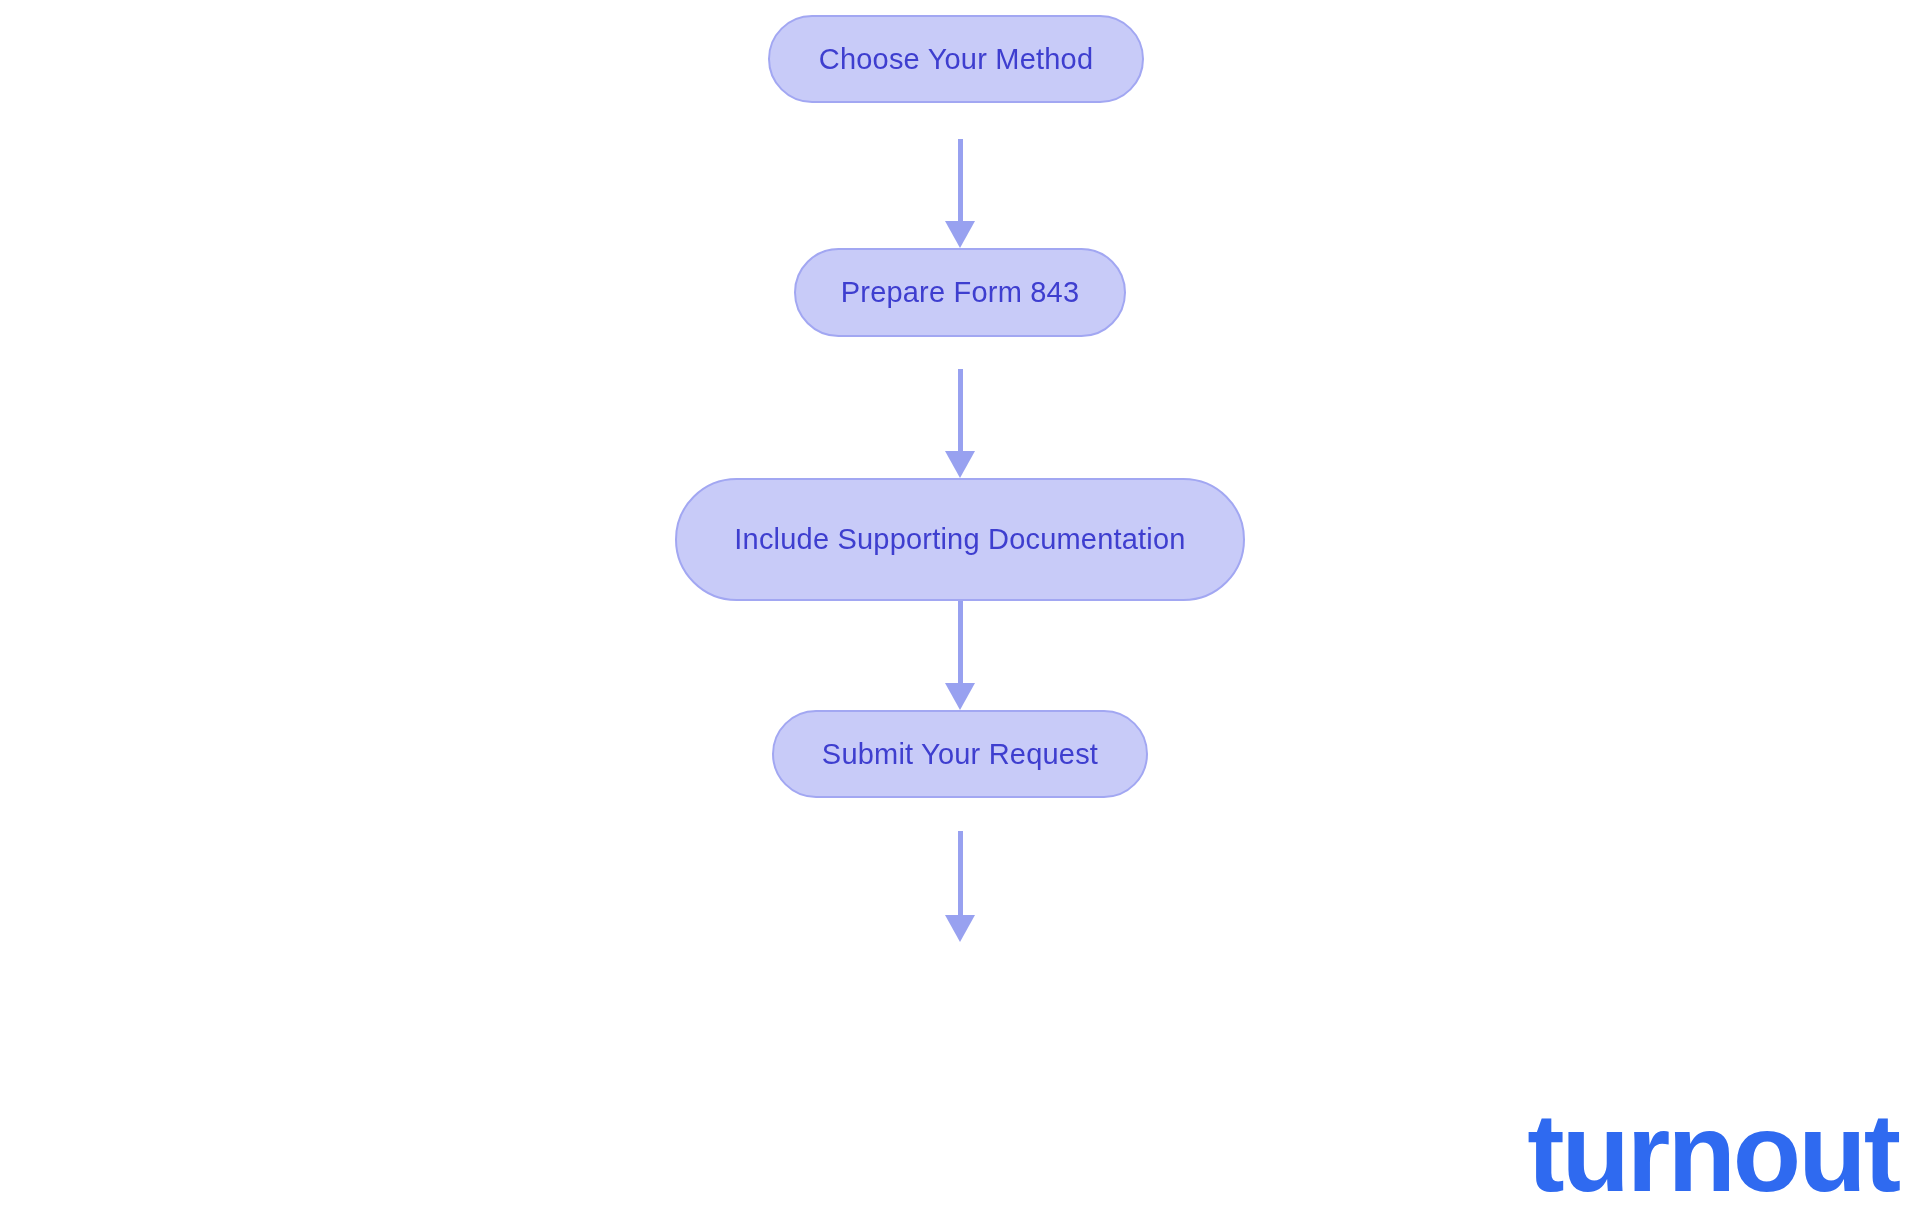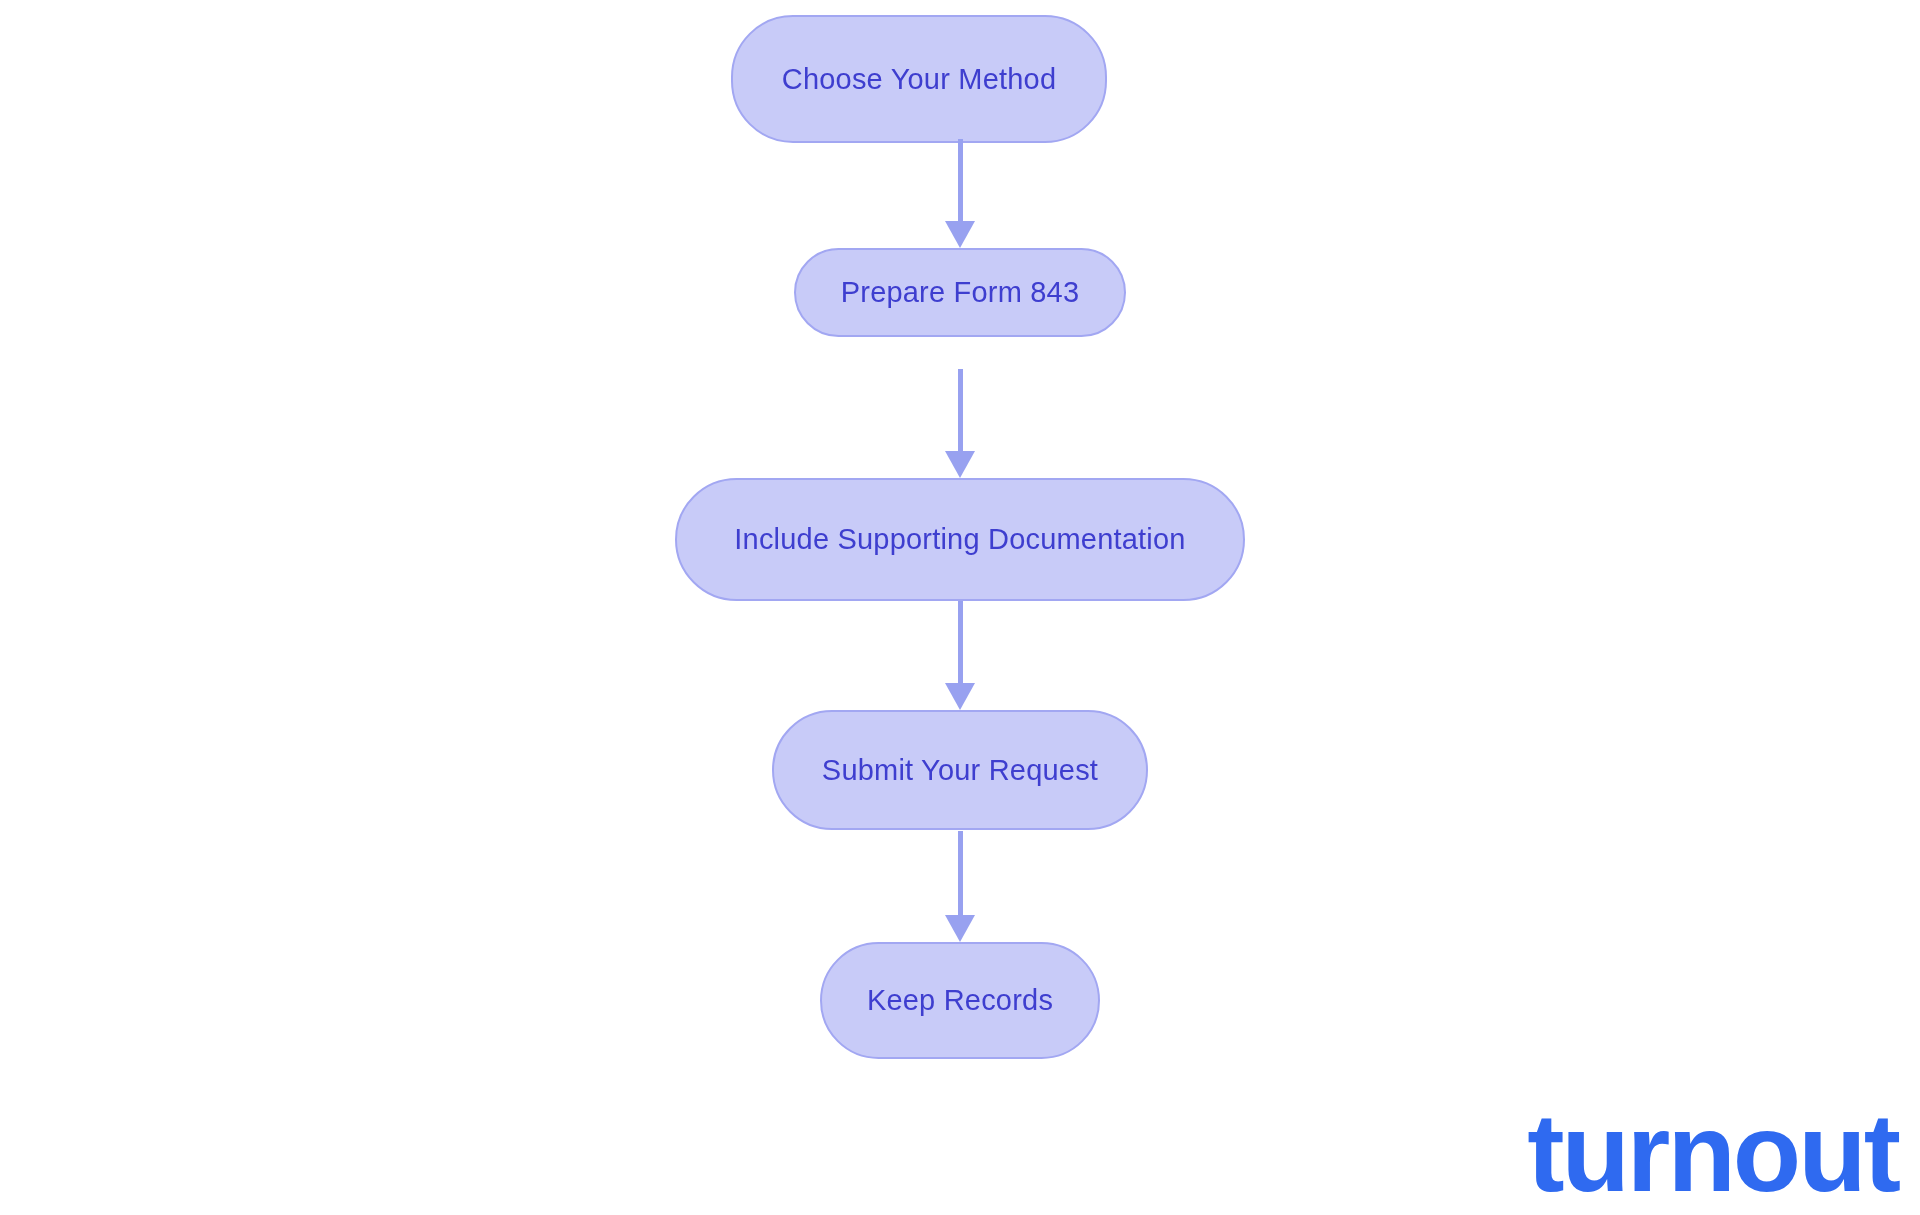--- a/index.html
+++ b/index.html
@@ -33,24 +33,24 @@
     border: 2px solid var(--node-border);
     border-radius: 62px;
   }
   .node-label {
     font-size: 29px;
     letter-spacing: 0.2px;
     color: var(--node-text);
     white-space: nowrap;
     text-align: center;
   }
-  .n1 { left: 731px; top: 15px;  width: 376px; height: 128px; }
+  .n1 { left: 768px; top: 15px;  width: 376px; height: 88px; }
   .n2 { left: 794px; top: 248px; width: 332px; height: 89px; }
   .n3 { left: 675px; top: 478px; width: 570px; height: 123px; }
-  .n4 { left: 772px; top: 710px; width: 376px; height: 120px; }
+  .n4 { left: 772px; top: 710px; width: 376px; height: 88px; }
   .n5 { left: 820px; top: 942px; width: 280px; height: 117px; }
 
   .arrow {
     position: absolute;
     left: 945px;
     width: 30px;
     display: flex;
     flex-direction: column;
     align-items: center;
   }
@@ -116,19 +116,16 @@
 
   <div class="node n4">
     <span class="node-label">Submit Your Request</span>
   </div>
 
   <div class="arrow a4">
     <div class="arrow-line"></div>
     <div class="arrow-head"></div>
   </div>
 
-  <div class="node n5">
-    <span class="node-label">Keep Records</span>
-  </div>
 
   <div class="logo">turnout</div>
 
 </div>
 
 </body></html>

